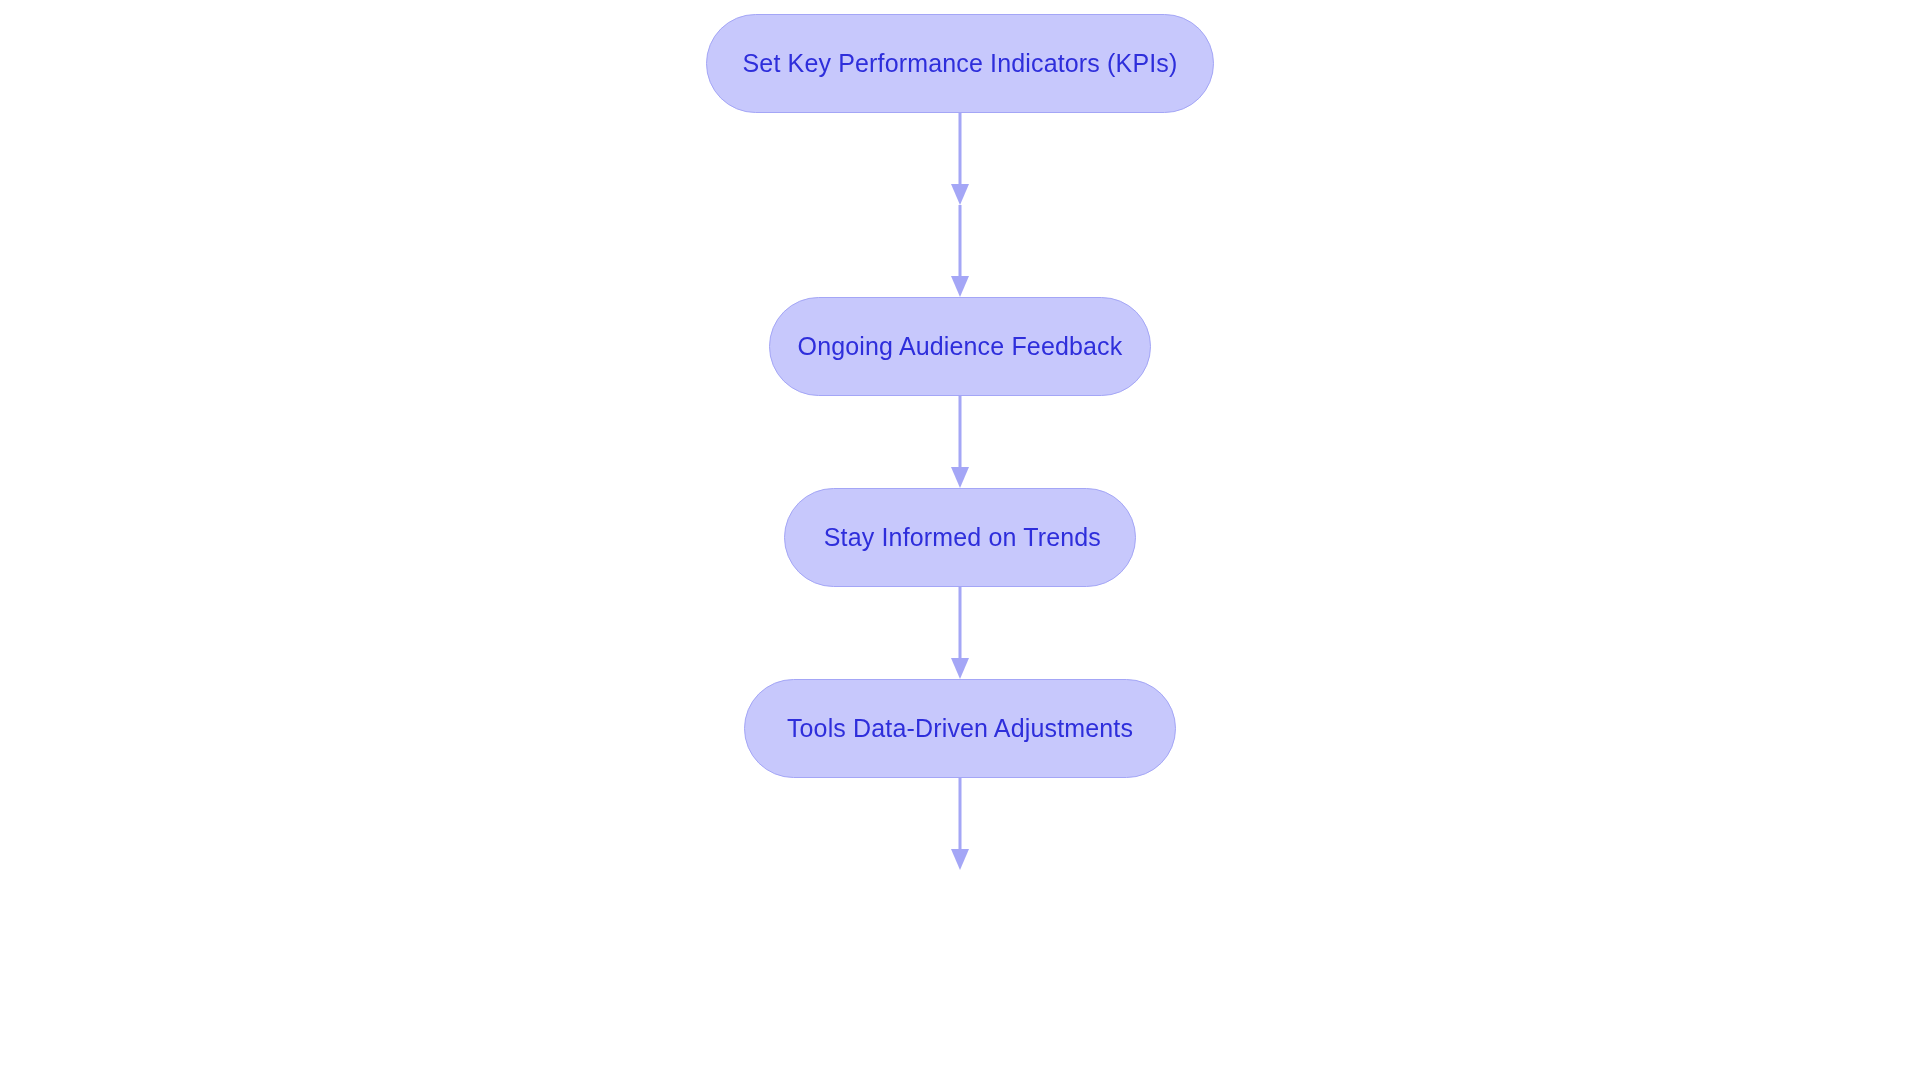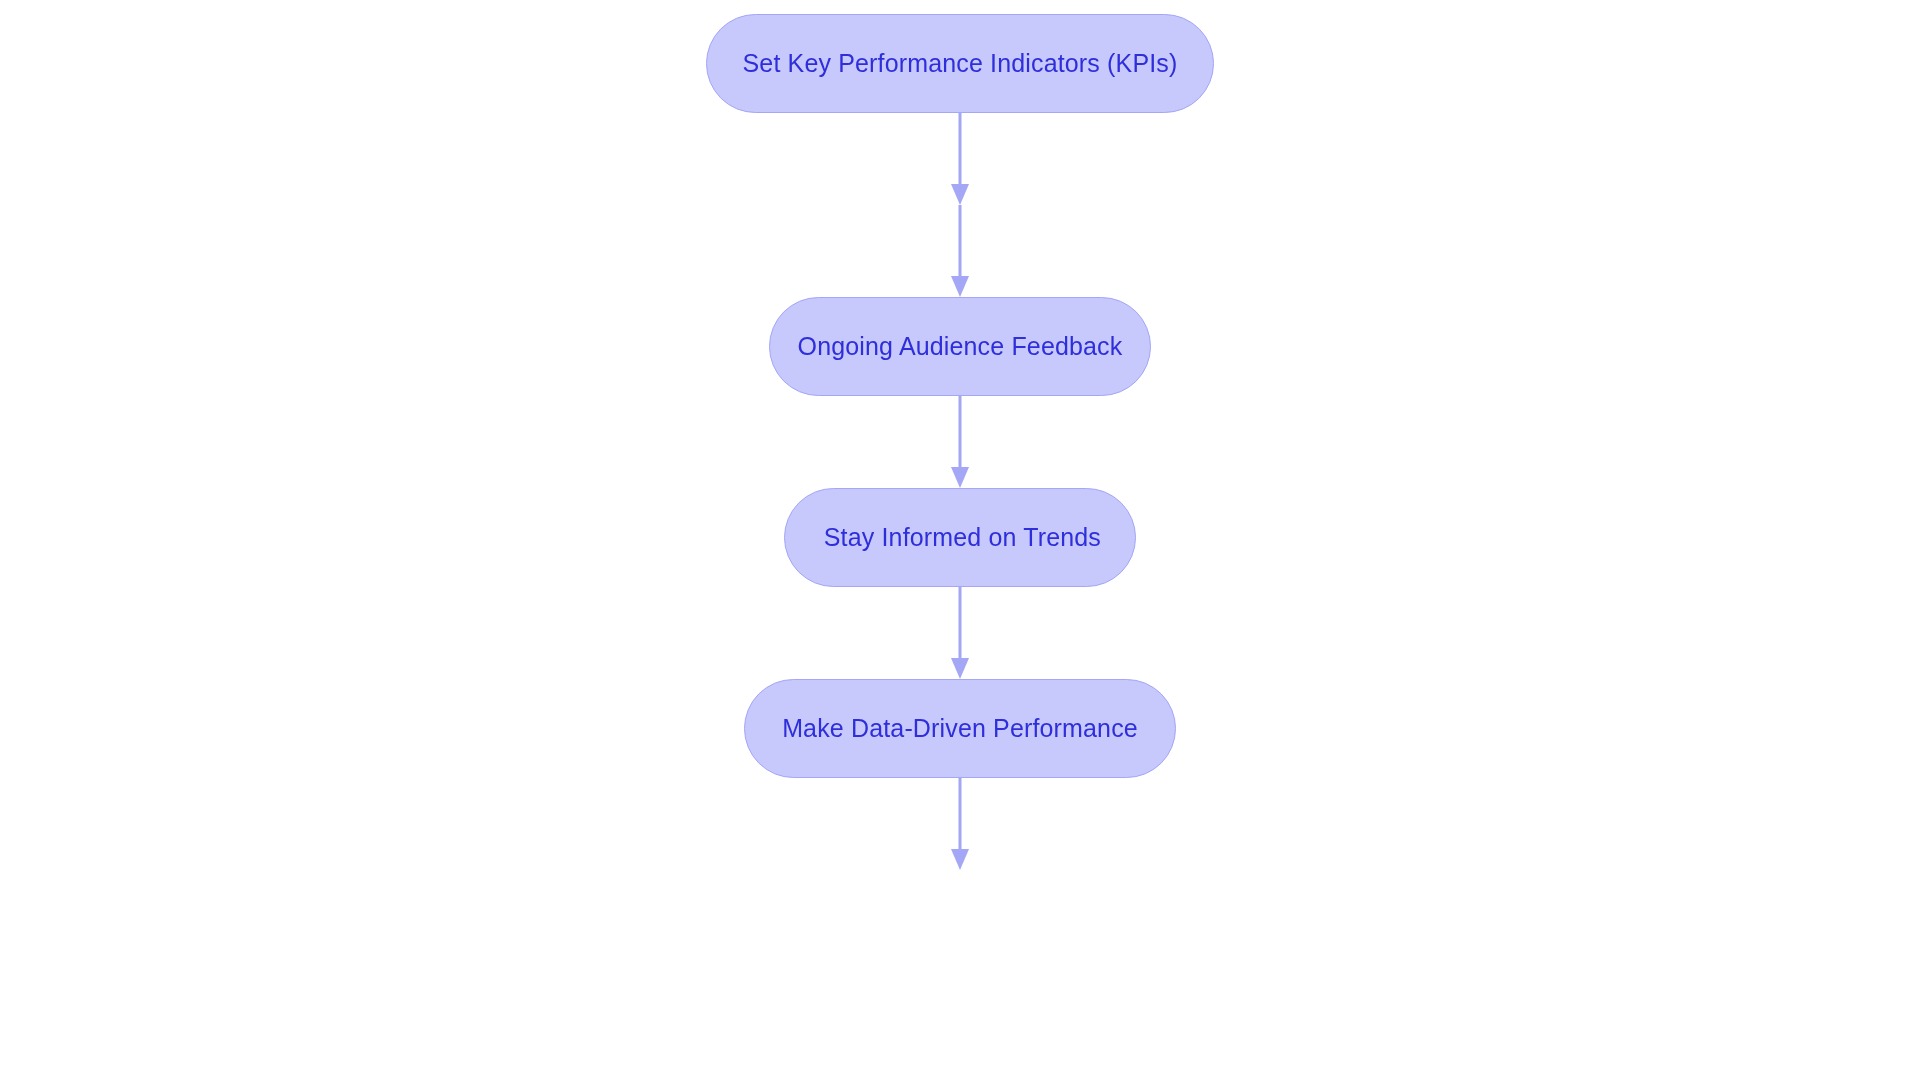--- a/index.html
+++ b/index.html
@@ -133,21 +133,21 @@
     <div class="node n3">
       <span class="node-label">Stay Informed on Trends</span>
     </div>
 
     <div class="connector">
       <span class="connector-line"></span>
       <span class="connector-head"></span>
     </div>
 
     <div class="node n4">
-      <span class="node-label">Make Data-Driven Performance</span>
+      <span class="node-label">Tools Data-Driven Adjustments</span>
     </div>
 
     <div class="connector">
       <span class="connector-line"></span>
       <span class="connector-head"></span>
     </div>
 
 
   </div>
 </div>

